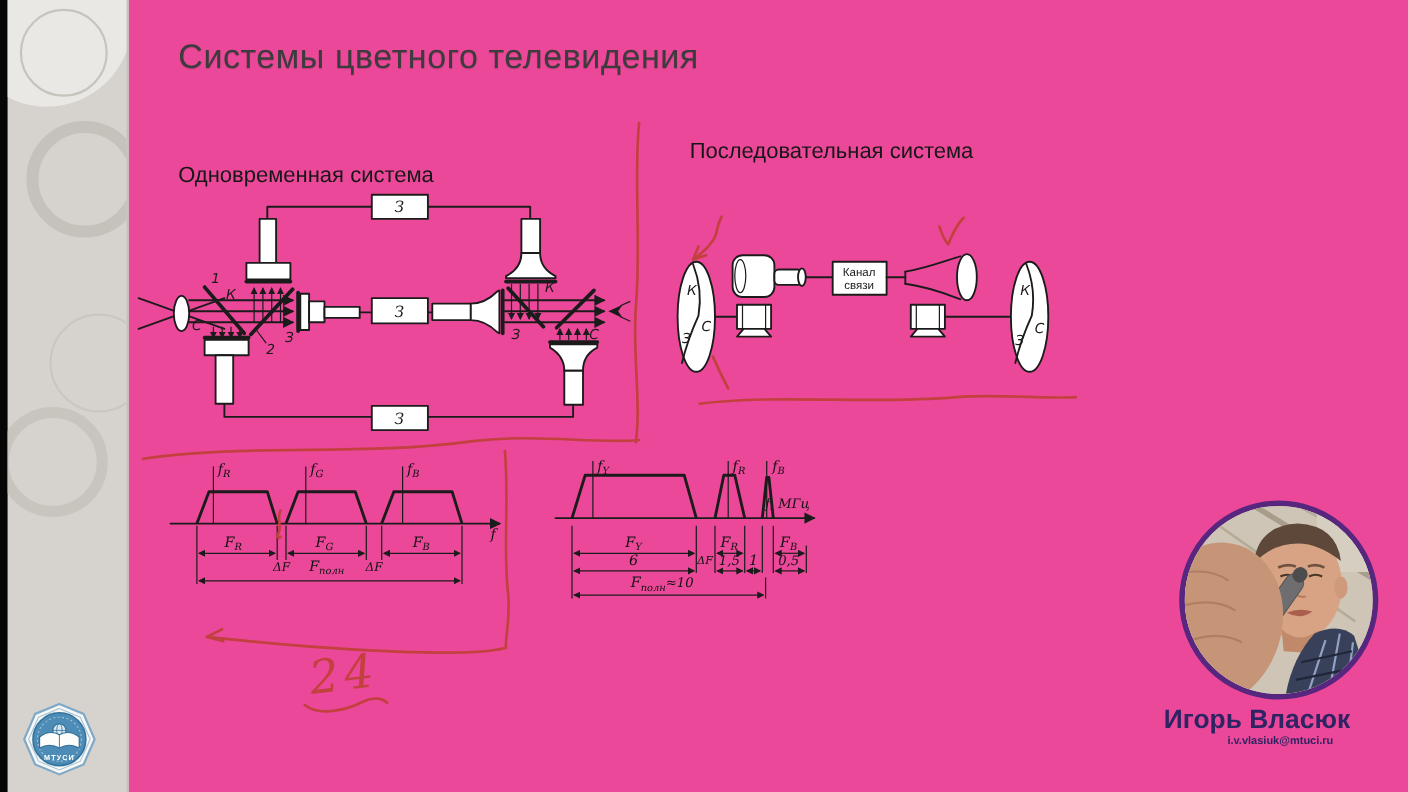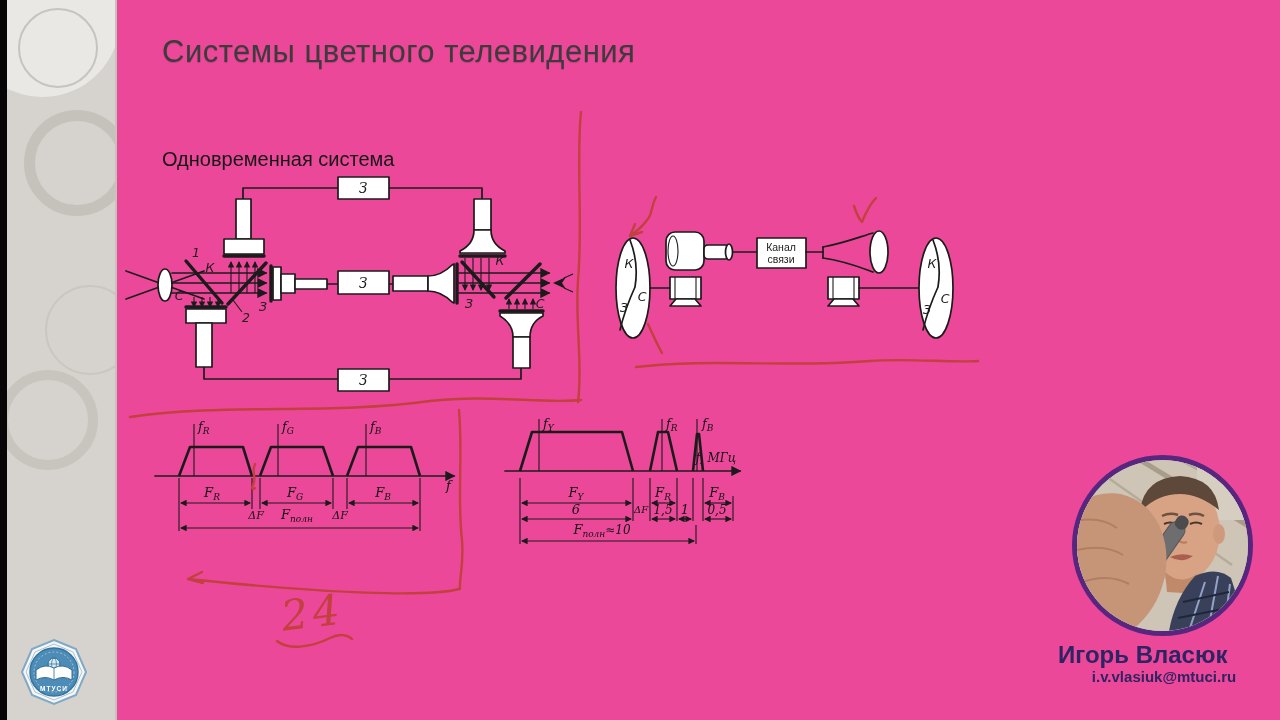--- a/index.html
+++ b/index.html
@@ -35,41 +35,42 @@
   text.fl{font:italic 13px "DejaVu Serif",serif;fill:#111111;}
   text.kb{font:10.5px "Liberation Sans",sans-serif;fill:#1b1b1b;}
   text.hw{font:italic 42px "DejaVu Serif",serif;fill:#c2403e;letter-spacing:5px;}
   tspan.sub{font-size:9px;}
   
   .webcam{position:absolute;left:1072px;top:455px;width:181px;height:181px;box-sizing:border-box;
           border:5px solid #57267e;border-radius:50%;overflow:hidden;background:#c9c1b3;}
   .p-name{position:absolute;left:1058px;top:641px;width:212px;text-align:left;
           font-size:24px;font-weight:bold;color:#2e2363;}
   .p-mail{position:absolute;left:1058px;top:668px;width:212px;text-align:center;
-          font-size:15px;font-weight:bold;color:#2e2363;}
+          font-size:10px;font-weight:bold;color:#2e2363;}
   .logo{position:absolute;left:20px;top:638px;width:68px;height:68px;}
 </style>
 </head>
 <body>
 
 <div class="stage">
 
   <div class="edge-strip"></div>
   <div class="sidebar">
     <div class="blob"></div>
     <div class="ring r1"></div>
     <div class="ring r2"></div>
     <div class="ring r3"></div>
     <div class="ring r4"></div>
   </div>
 
   <div class="title">Системы цветного телевидения</div>
   <div class="heading h-left">
     <span>Одновременная система</span><br>
   </div>
+  <div class="heading h-right">Последовательная система</div>
 
   <svg class="overlay" viewBox="0 0 1280 720">
     <defs>
       <marker id="arr" viewBox="0 0 10 10" refX="8.5" refY="5" markerWidth="6" markerHeight="6" orient="auto-start-reverse">
           <path d="M0,0 L10,5 L0,10 z" fill="#1b1b1b"></path>
         </marker>
     </defs>
 
     <g>
 

